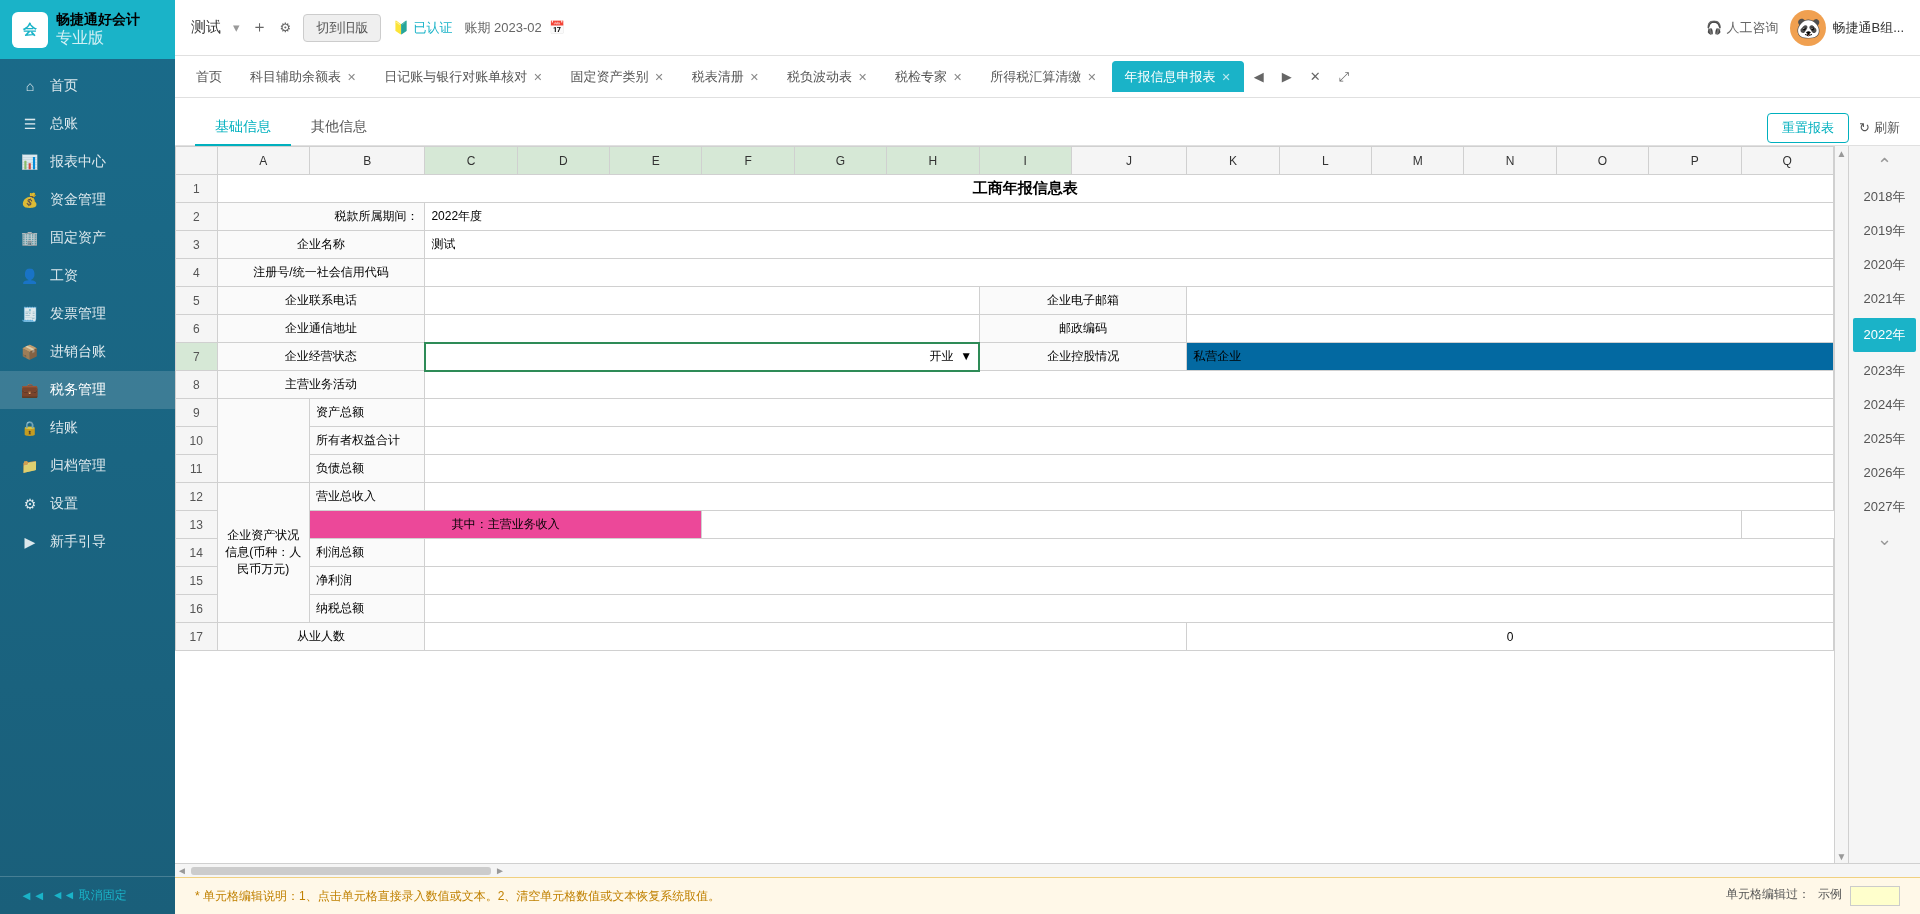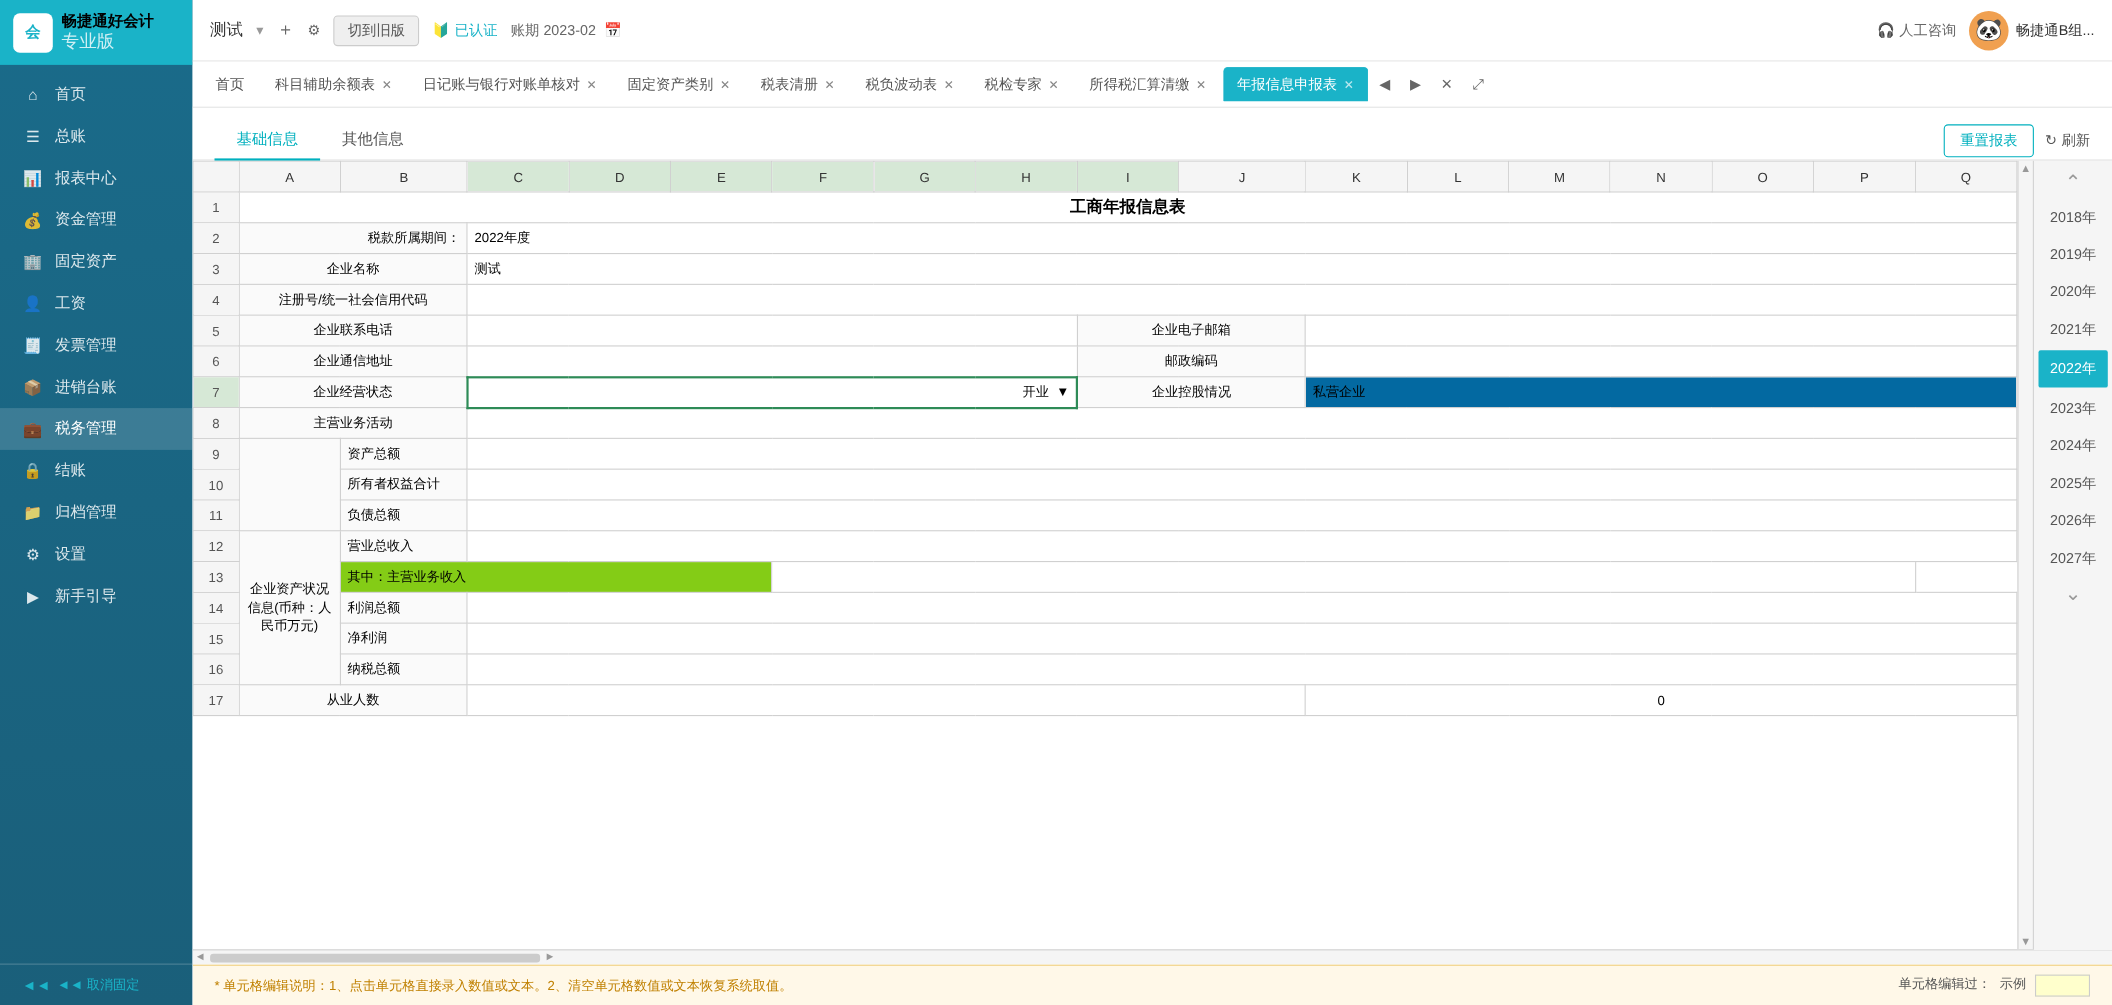--- a/index.html
+++ b/index.html
@@ -450,21 +450,21 @@
 
               <tr>
                 <td class="row-num">12</td>
                 <td rowspan="5" style="text-align:center;background:#fafafa;font-size:12px;white-space:normal;line-height:1.4;">企业资产状况信息(币种：人民币万元)</td>
                 <td style="background:#fafafa;">营业总收入</td>
                 <td colspan="15" style="background:white;"></td>
               </tr>
 
               <tr>
                 <td class="row-num">13</td>
-                <td colspan="4" style="background:#84cc16;text-align:left;">其中：主营业务收入</td>
+                <td colspan="4" style="background:#ec4899;text-align:center;">其中：主营业务收入</td>
                 <td colspan="11" style="background:white;"></td>
               </tr>
 
               <tr>
                 <td class="row-num">14</td>
                 <td style="background:#fafafa;">利润总额</td>
                 <td colspan="15" style="background:white;"></td>
               </tr>
 
               <tr>

